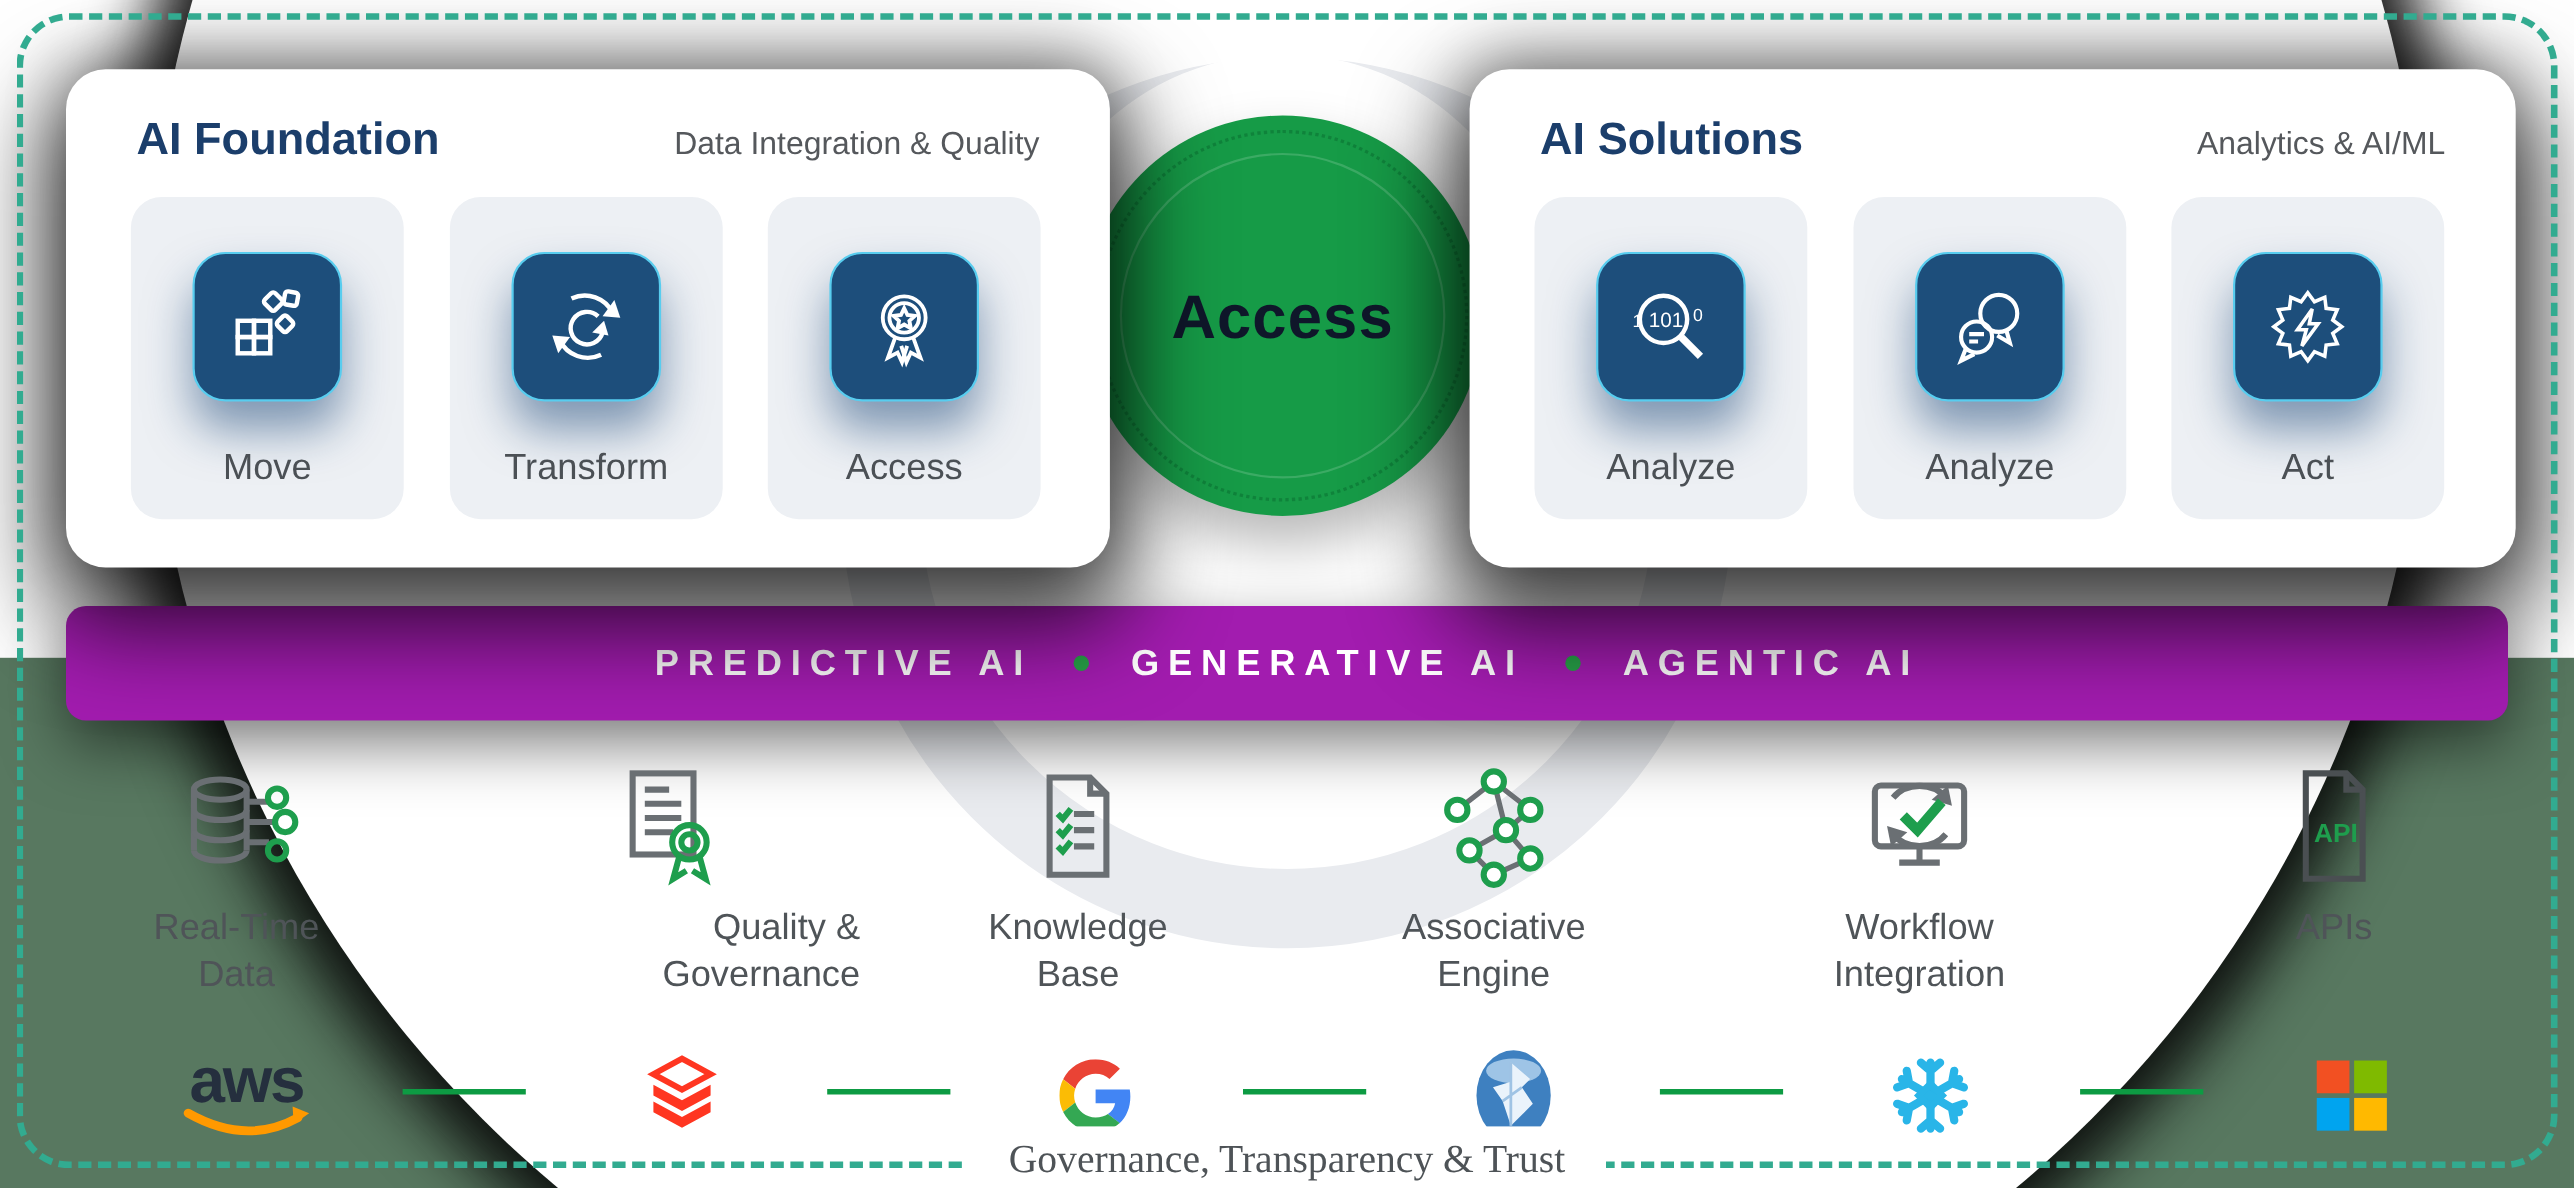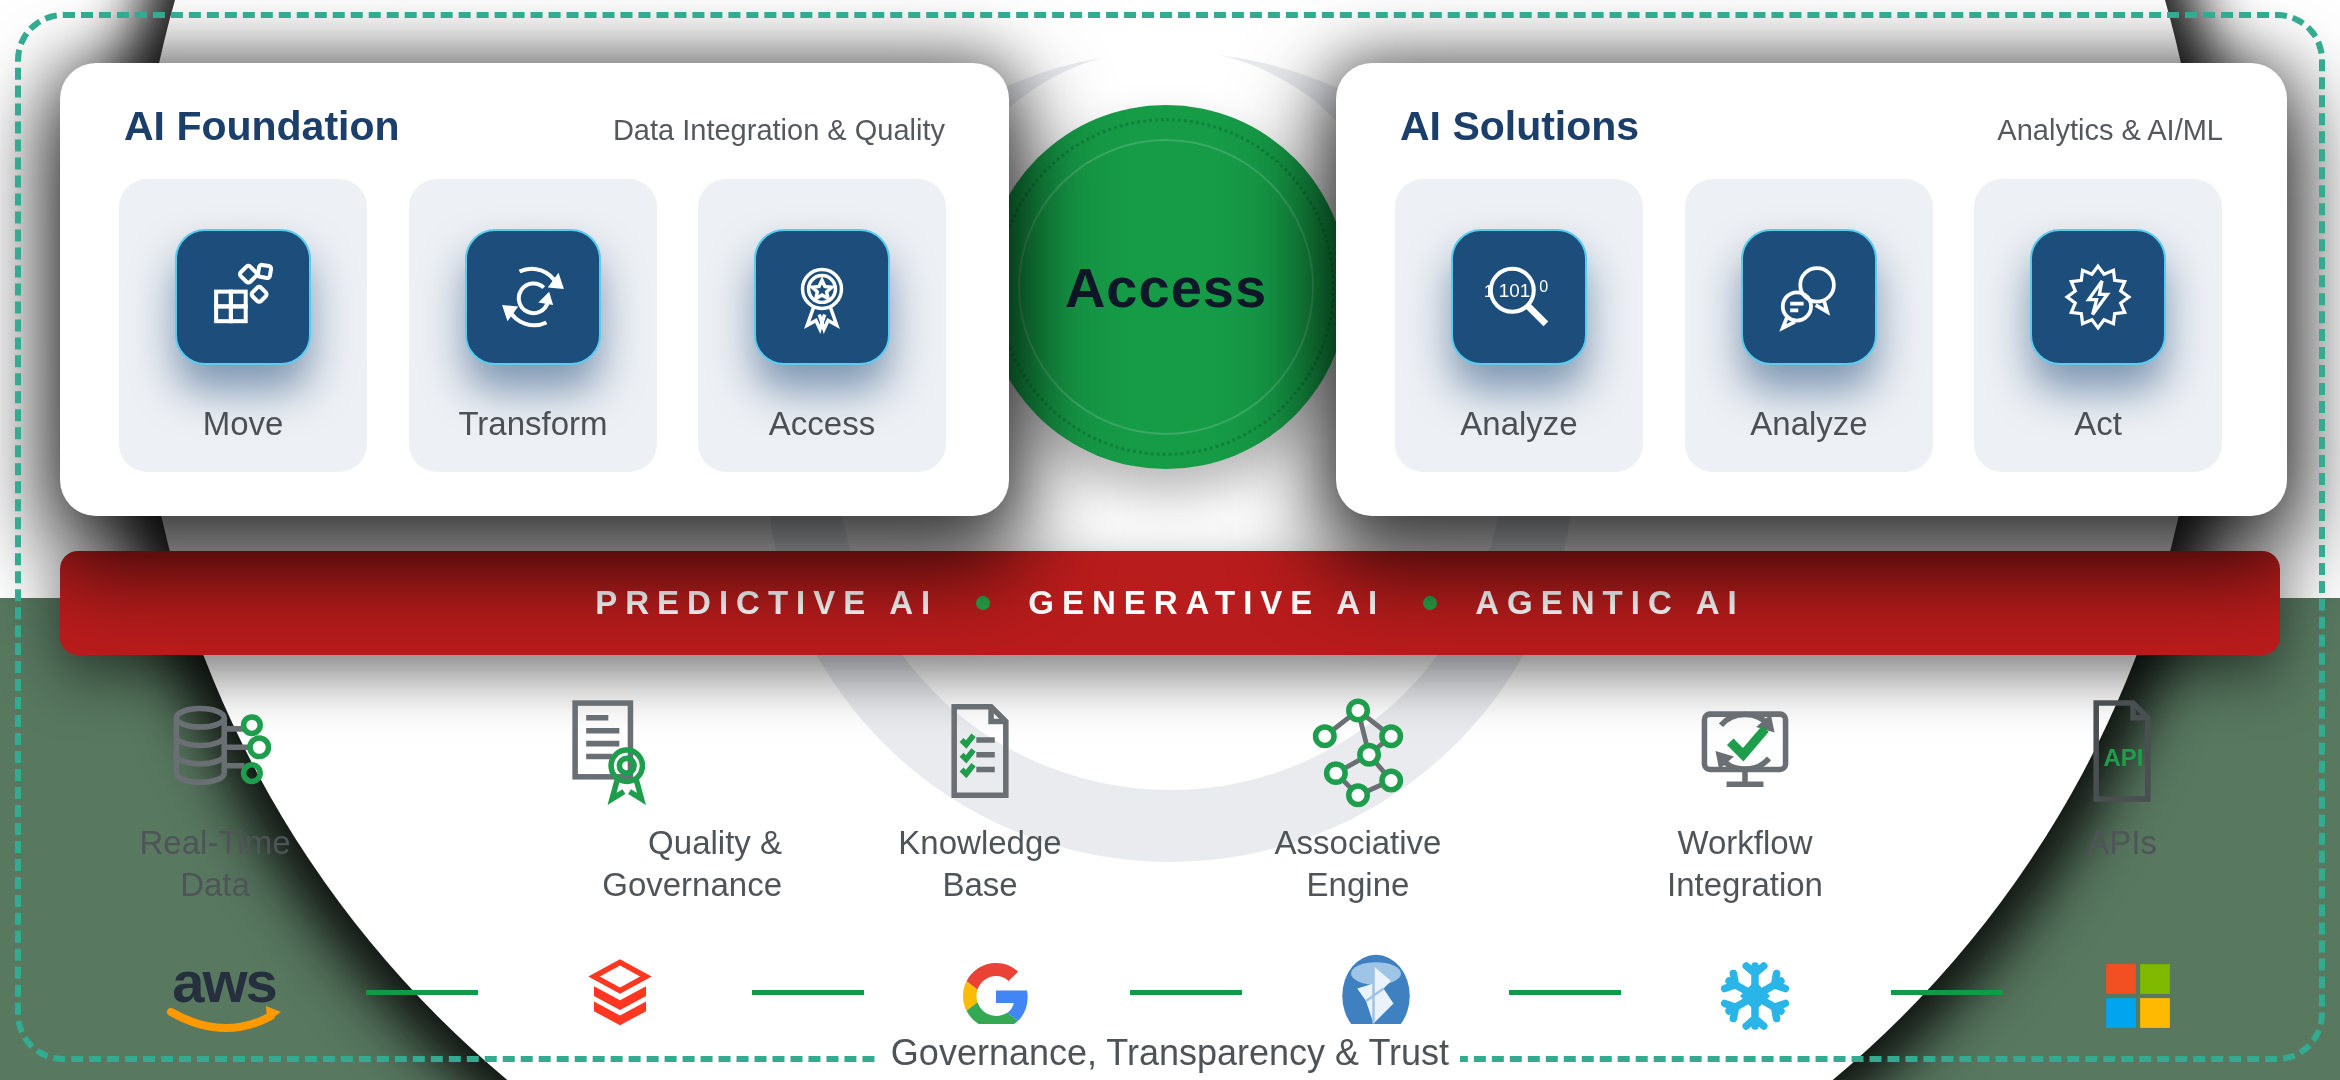--- a/index.html
+++ b/index.html
@@ -21,35 +21,35 @@
   .card.left{left:60px;} .card.right{left:1336px;width:951px;}
   .card-head{display:flex;justify-content:space-between;align-items:baseline;padding:40px 64px 0 64px;}
   .card-title{font-size:41px;font-weight:bold;color:#1B3E6B;}
   .card-sub{font-size:29px;color:#55585C;}
   .tile{position:absolute;top:116px;width:248px;height:293px;background:#EDF0F4;border-radius:28px;}
   .t1{left:59px;} .t2{left:349px;} .t3{left:638px;}
   .sq{position:absolute;left:56px;top:50px;width:136px;height:136px;background:#1D4E7B;border-radius:30px;
     border:2px solid #58CDEF;box-sizing:border-box;display:flex;align-items:center;justify-content:center;
     box-shadow:0 26px 42px rgba(16,62,114,.5);}
   .tile-label{position:absolute;top:226px;width:100%;text-align:center;font-size:33px;color:#4B5055;}
-  .bar{position:absolute;left:60px;top:551px;width:2220px;height:104px;background:#b91c1c;border-radius:18px;
+  .bar{position:absolute;left:60px;top:551px;width:2220px;height:104px;background:#a21caf;border-radius:18px;
     display:flex;align-items:center;justify-content:center;gap:38px;z-index:6;box-shadow:0 22px 55px rgba(0,0,0,.5);}
   .bar-item{color:#fff;font-size:33px;font-weight:600;letter-spacing:8px;}
   .bar-dot{width:14px;height:14px;border-radius:50%;background:#27A148;}
   .cap{position:absolute;top:692px;width:340px;text-align:center;z-index:8;}
   .c1{left:45px;} .c2{left:442px;text-align:right;} .c3{left:810px;} .c4{left:1188px;} .c5{left:1575px;} .c6{left:1952px;}
   .cap-label{margin-top:12px;font-size:33px;line-height:1.26;color:#4F5458;}
   .logo{position:absolute;top:948px;width:200px;height:96px;display:flex;align-items:center;justify-content:center;z-index:8;}
   .l1{left:124px;justify-content:center;} .l2{left:520px;} .l3{left:896px;} .l4{left:1276px;} .l5{left:1655px;} .l6{left:2038px;}
   .dash{position:absolute;top:990px;width:112px;height:5px;background:#0D9B43;z-index:8;}
   .d1{left:366px;} .d2{left:752px;} .d3{left:1130px;} .d4{left:1509px;} .d5{left:1891px;}
   .border-dashed{position:absolute;left:15px;top:12px;width:2310px;height:1050px;border:6px dashed #32AB90;
     border-radius:48px;box-sizing:border-box;z-index:40;pointer-events:none;}
   .footer-patch{position:absolute;left:880px;top:1024px;width:580px;height:56px;background:#fff;z-index:41;}
-  .footer-label{position:absolute;left:770px;top:1032px;width:800px;text-align:center;font-size:36px;color:#4E5357;z-index:42;}
+  .footer-label{position:absolute;left:770px;top:1032px;width:800px;text-align:center;font-size:36px;color:#4E5357;z-index:42;font-family:Liberation Serif, serif;}
   svg{display:block;}
 </style>
 </head>
 <body>
 
 <div class="stage">
 
   <div class="sage"></div>
   <div class="big-circle"></div>
   <div class="ring"></div>

